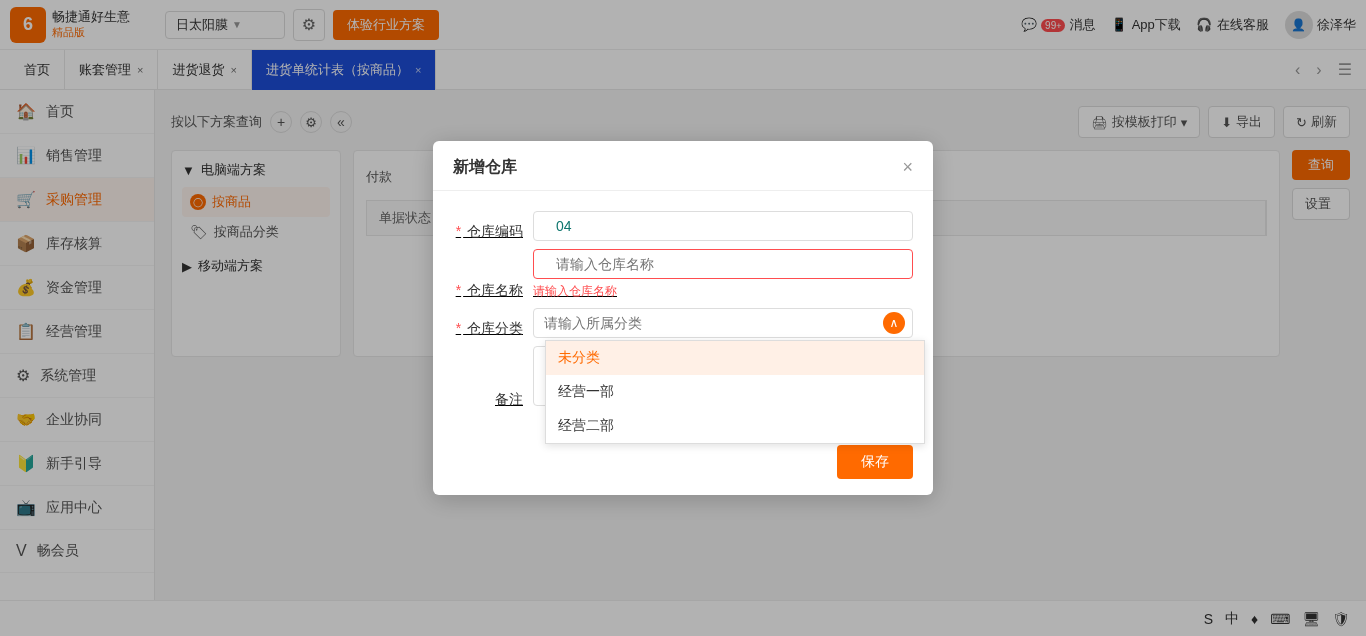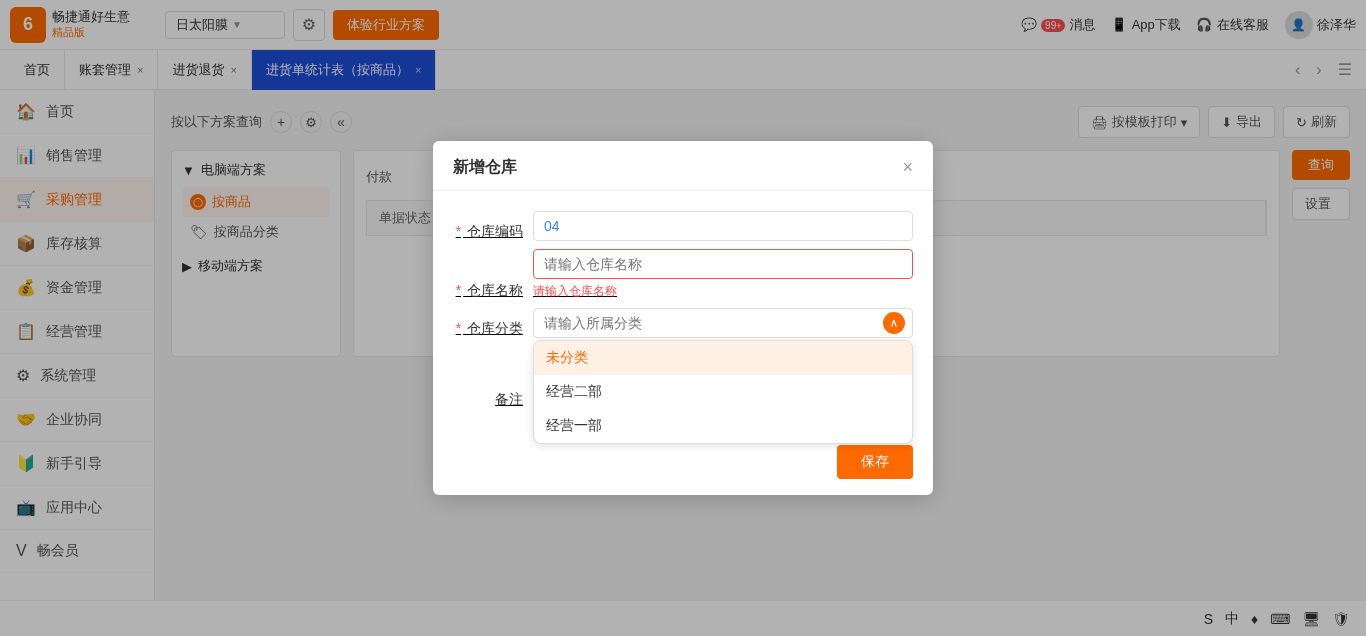--- a/index.html
+++ b/index.html
@@ -322,23 +322,23 @@
       padding-top: 6px;
       color: #333;
       flex-shrink: 0;
     }
     .required { color: #ff4d4f; margin-right: 2px; }
     .dialog-input-wrap { flex: 1; position: relative; }
     .dialog-input {
       width: 100%;
       border: 1px solid #ddd;
       border-radius: 4px;
-      padding: 6px 10px;
+      padding: 6px 22px;
       font-size: 14px;
-      color: #3b82f6;
+      color: #0f766e;
       outline: none;
     }
     .dialog-input.error { border-color: #ff4d4f; }
     .error-msg { color: #ff4d4f; font-size: 12px; margin-top: 4px; }
     .dialog-select-wrap {
       position: relative;
       width: 100%;
     }
     .dialog-select-input {
       width: 100%;
@@ -360,25 +360,25 @@
       background: #ff6a00;
       border-radius: 50%;
       display: flex; align-items: center; justify-content: center;
       color: #fff;
       font-size: 12px;
       cursor: pointer;
     }
     .dropdown-list {
       position: absolute;
       top: calc(100% + 2px);
-      left: 0;
+      left: 12px;
       width: 100%;
       background: #fff;
       border: 1px solid #ddd;
-      border-radius: 8px;
+      border-radius: 0;
       box-shadow: 0 2px 8px rgba(0,0,0,0.12);
       z-index: 200;
       overflow: hidden;
     }
     .dropdown-item {
       padding: 8px 12px;
       font-size: 14px;
       cursor: pointer;
       color: #333;
     }
@@ -676,22 +676,22 @@
           <span>仓库分类</span>
         </div>
         <div class="dialog-input-wrap" style="position:relative;">
           <div class="dialog-select-wrap">
             <input type="text" class="dialog-select-input" placeholder="请输入所属分类" style="">
             <div class="select-arrow">∧</div>
           </div>
 
           <div class="dropdown-list">
             <div class="dropdown-item selected">未分类</div>
+            <div class="dropdown-item">经营一部</div>
             <div class="dropdown-item">经营二部</div>
-            <div class="dropdown-item">经营一部</div>
           </div>
         </div>
       </div>
 
       <div class="dialog-form-row">
         <div class="dialog-label">备注</div>
         <div class="dialog-input-wrap">
           <textarea class="textarea-input" style=""></textarea>
         </div>
       </div>

